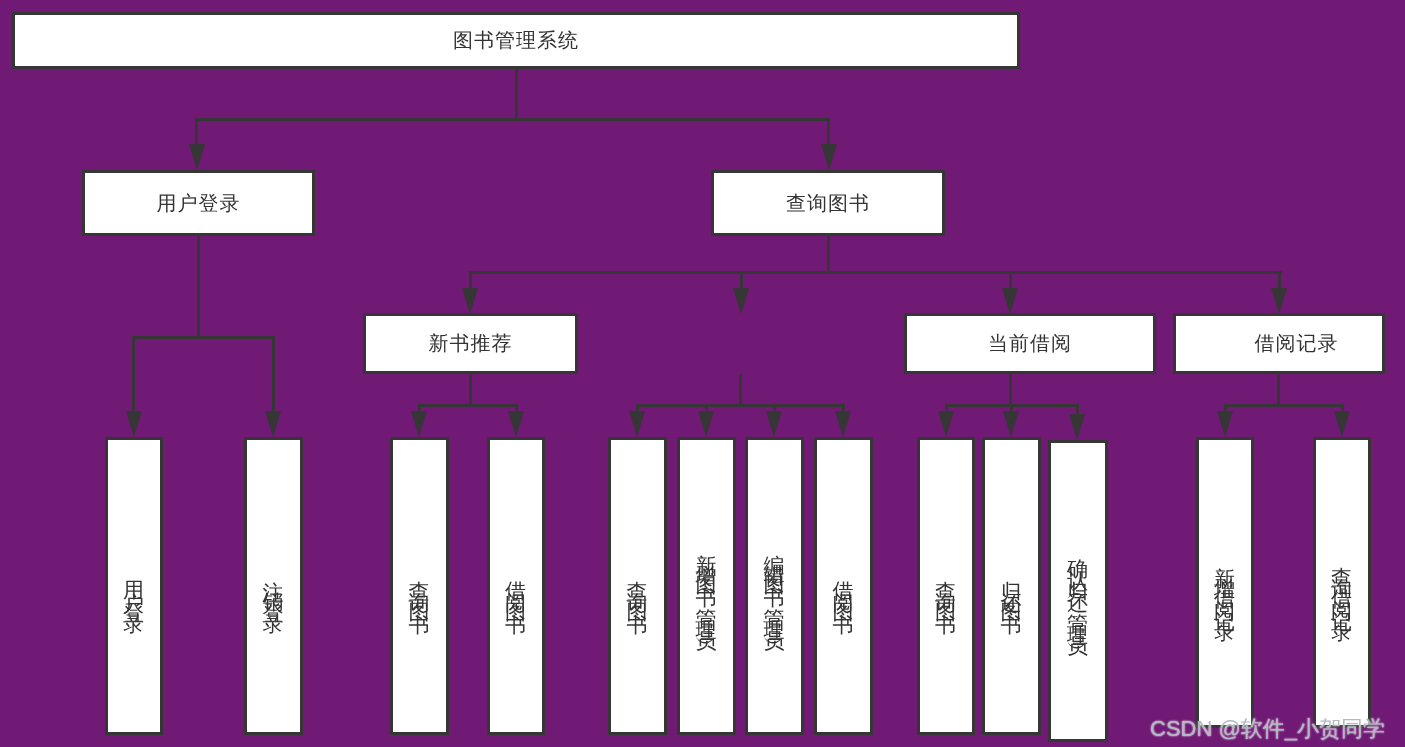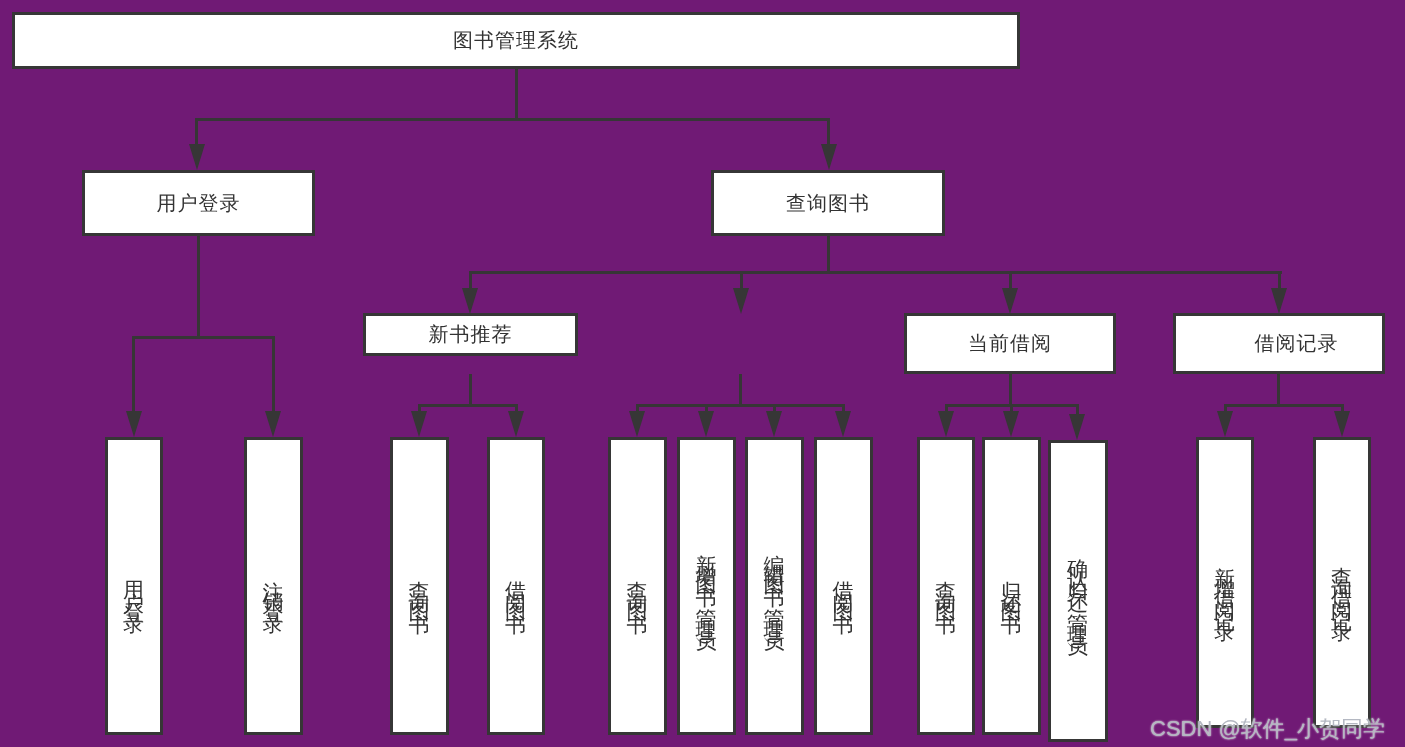--- a/index.html
+++ b/index.html
@@ -93,24 +93,24 @@
   <div class="hline" style="left:469px; top:271px; width:813px; height:3px;"></div>
   <div class="vline" style="left:469px; top:273px; width:3px; height:16px;"></div>
   <div class="arrow" style="left:462px; top:288px;"></div>
   <div class="vline" style="left:740px; top:273px; width:3px; height:16px;"></div>
   <div class="arrow" style="left:733px; top:288px;"></div>
   <div class="vline" style="left:1009px; top:273px; width:3px; height:16px;"></div>
   <div class="arrow" style="left:1002px; top:288px;"></div>
   <div class="vline" style="left:1278px; top:273px; width:3px; height:16px;"></div>
   <div class="arrow" style="left:1271px; top:288px;"></div>
 
-  <div class="box hbox" style="left:363px; top:313px; width:215px; height:43px;">
+  <div class="box hbox" style="left:363px; top:313px; width:215px; height:61px;">
     <span>新书推荐</span>
   </div>
-  <div class="box hbox" style="left:904px; top:313px; width:212px; height:61px;">
+  <div class="box hbox" style="left:904px; top:313px; width:252px; height:61px;">
     <span>当前借阅</span>
   </div>
   <div class="box hbox" style="left:1173px; top:313px; width:212px; height:61px;padding-left:35px;">
     <span>借阅记录</span>
   </div>
 
   <div class="vline" style="left:469px; top:374px; width:3px; height:32px;"></div>
   <div class="hline" style="left:418px; top:404px; width:100px; height:3px;"></div>
   <div class="vline" style="left:418px; top:406px; width:3px; height:9px;"></div>
   <div class="arrow" style="left:411px; top:411px;"></div>

